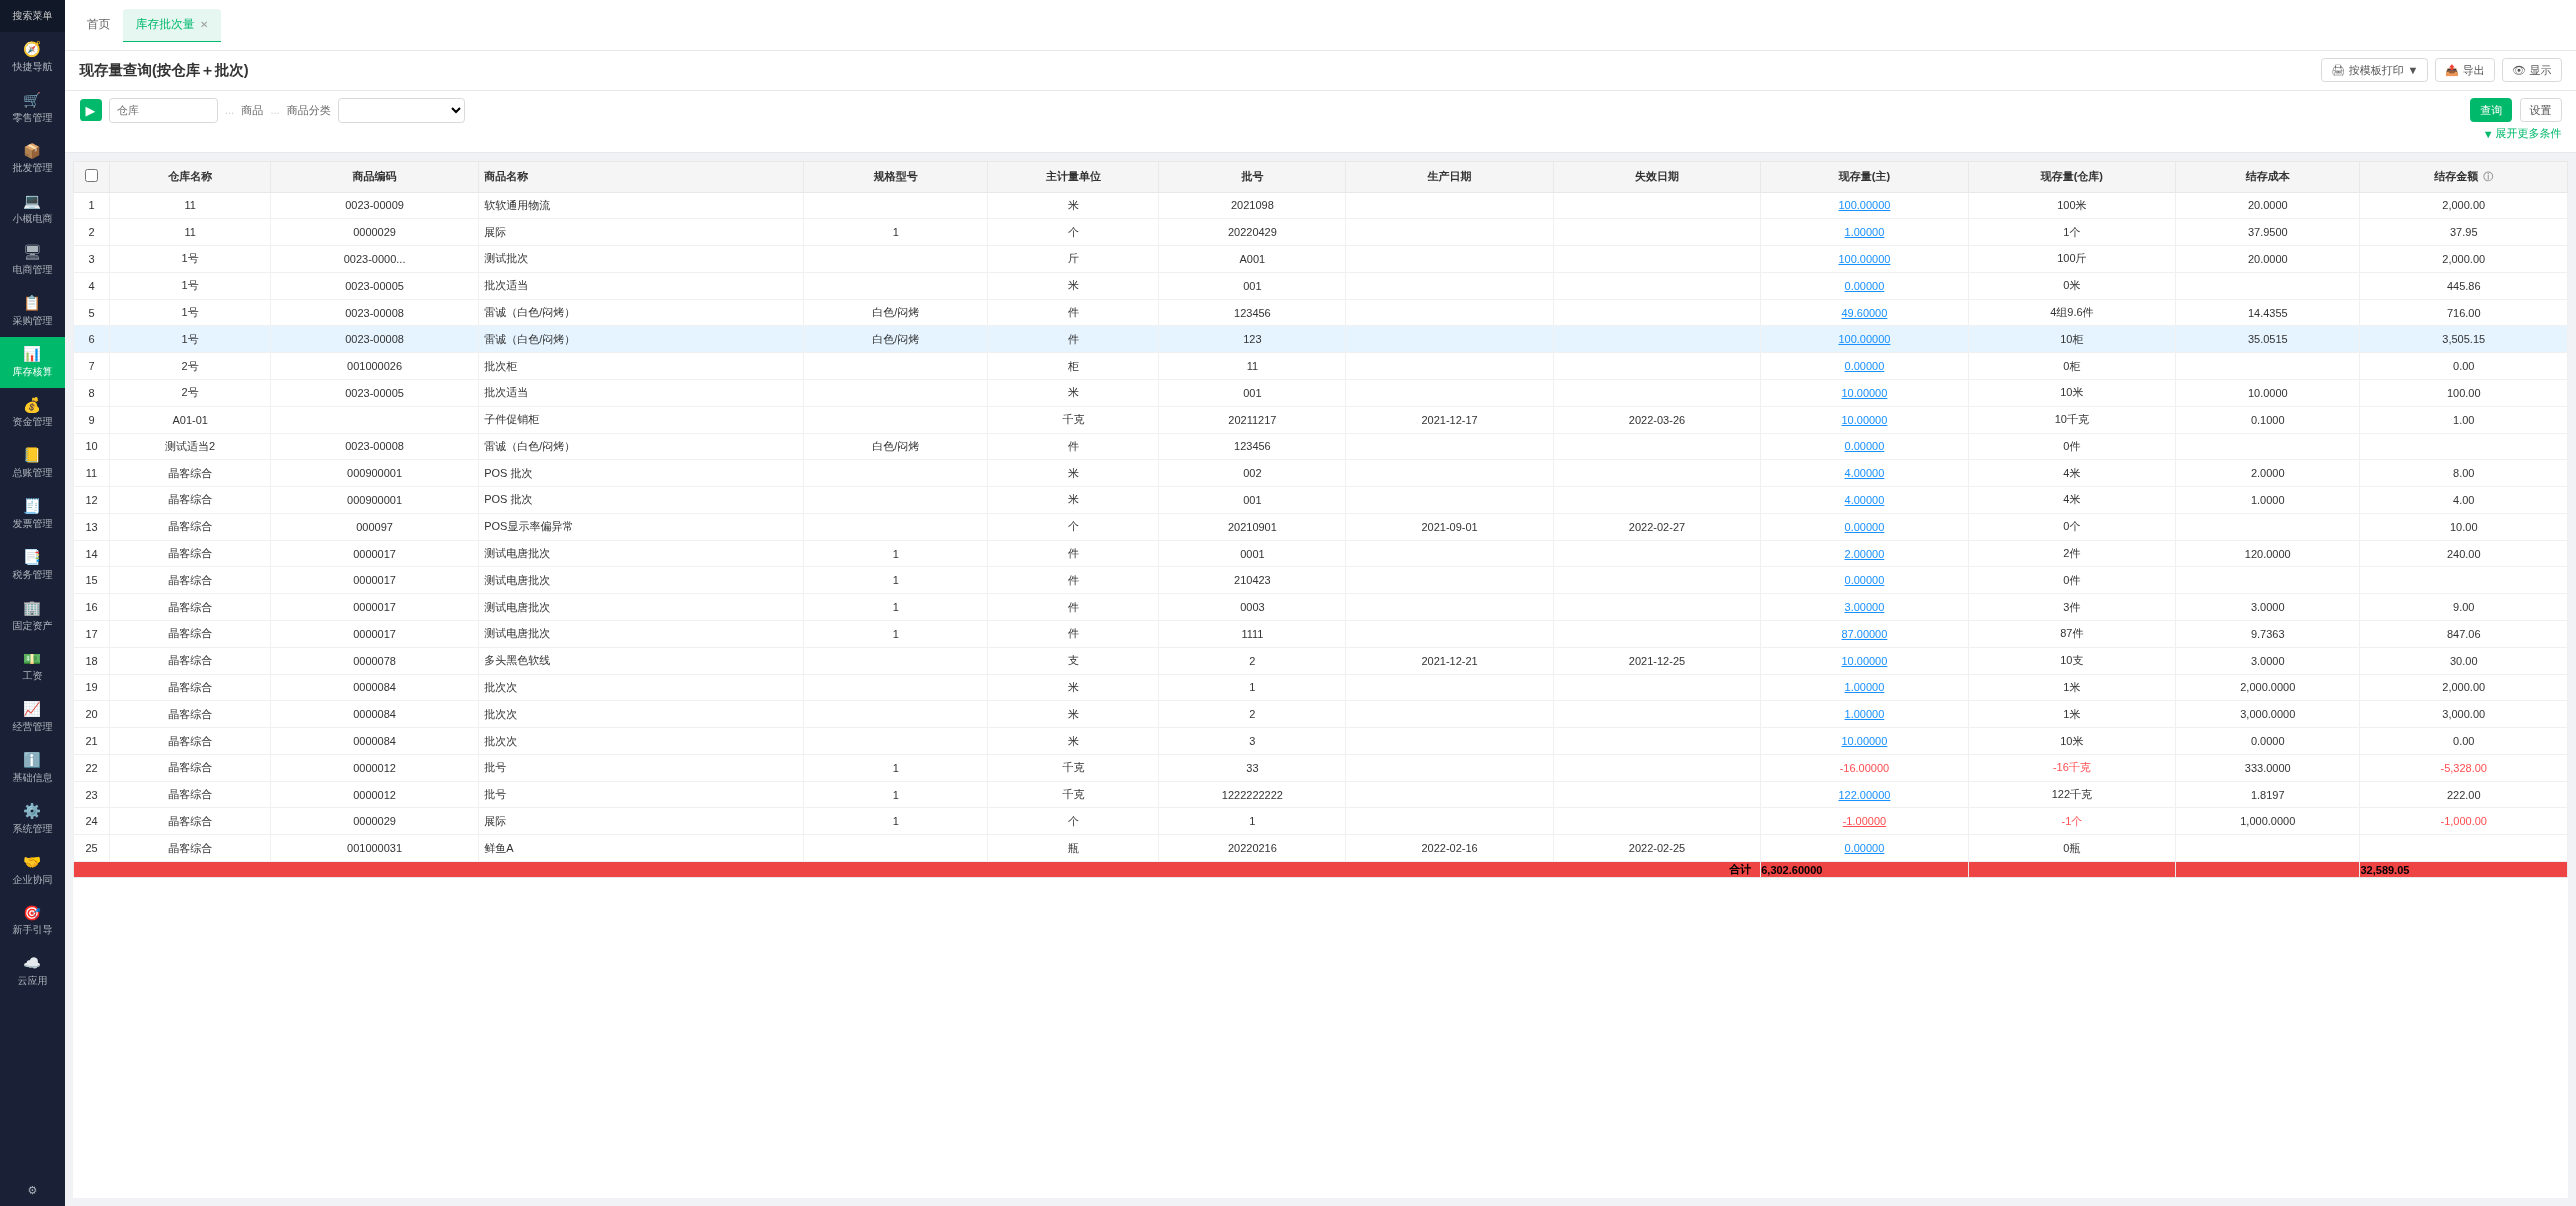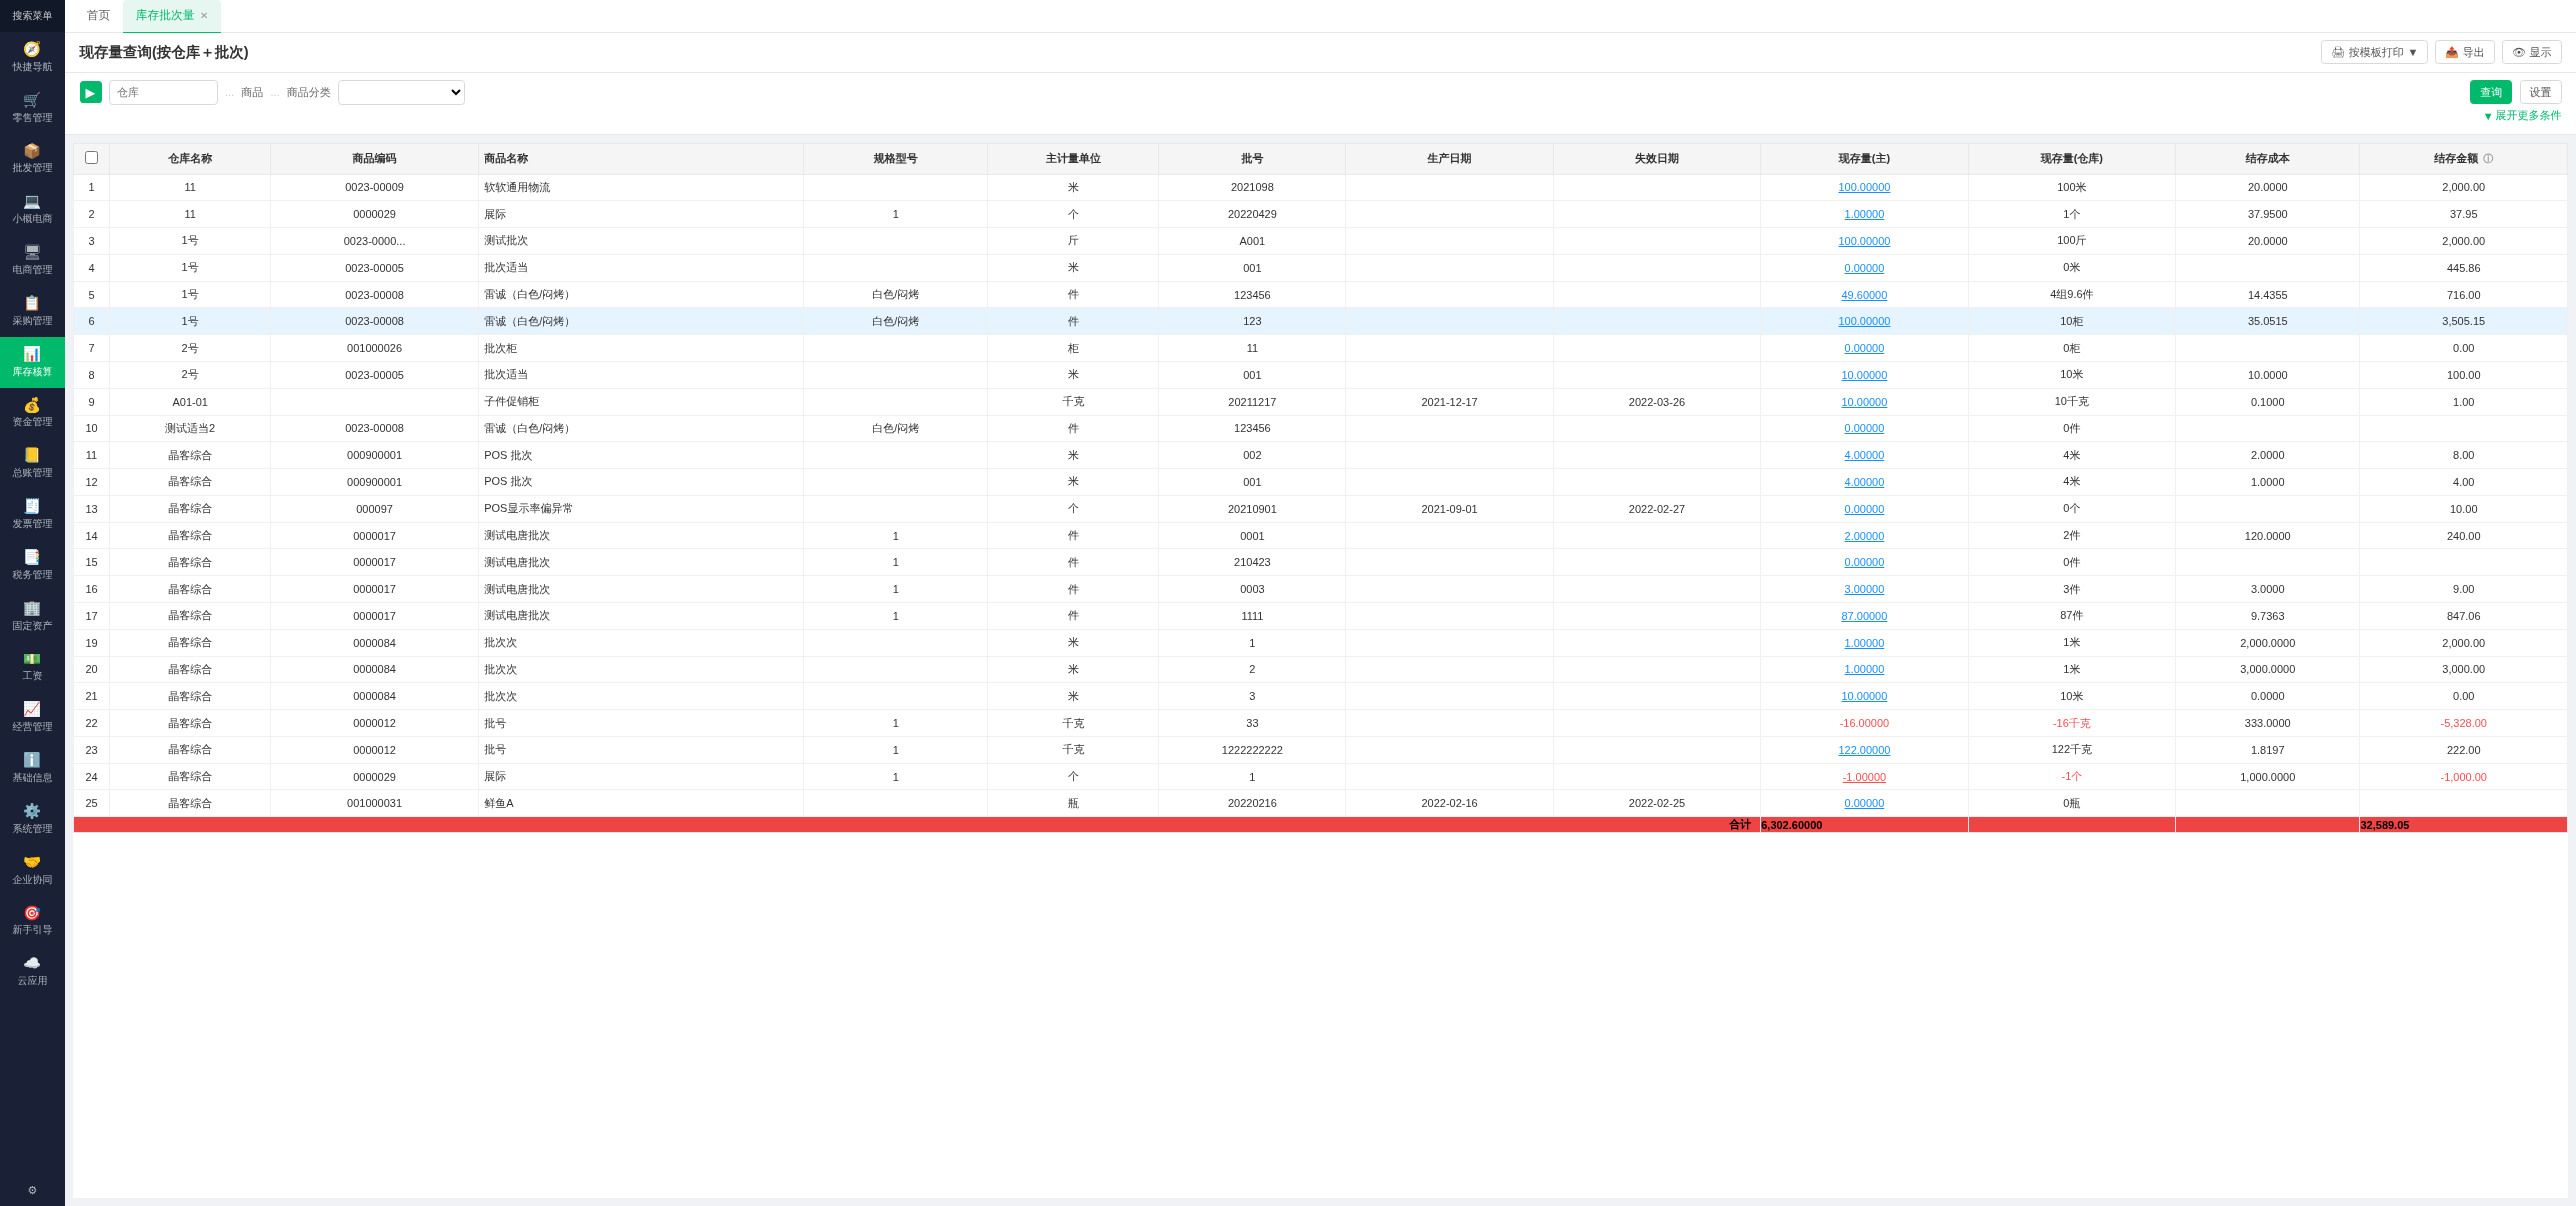--- a/index.html
+++ b/index.html
@@ -54,21 +54,21 @@
       overflow: hidden;
     }
 
     
     .tab-bar {
       background: #fff;
       border-bottom: 0.9px solid #e8e8e8;
       display: flex;
       align-items: center;
       padding: 0 9px;
-      height: 33px;
+      height: 51px;
       flex-shrink: 0;
     }
     .tab-item {
       padding: 0 12.7px;
       height: 33px;
       display: flex;
       align-items: center;
       font-size: 11.8px;
       cursor: pointer;
       color: #666;
@@ -649,20 +649,35 @@
     <td>件</td>
     <td>1111</td>
     <td></td>
     <td></td>
     <td><span class="link-text" style="cursor:pointer;text-decoration:underline;">87.00000</span></td>
     <td class="">87件</td>
     <td>9.7363</td>
     <td class="">847.06</td>
   </tr>
           <tr>
+    <td>18</td>
+    <td>晶客综合</td>
+    <td>0000078</td>
+    <td class="col-name">多头黑色软线</td>
+    <td></td>
+    <td>支</td>
+    <td>2</td>
+    <td>2021-12-21</td>
+    <td>2021-12-25</td>
+    <td><span class="link-text" style="cursor:pointer;text-decoration:underline;">10.00000</span></td>
+    <td class="">10支</td>
+    <td>3.0000</td>
+    <td class="">30.00</td>
+  </tr>
+          <tr>
     <td>19</td>
     <td>晶客综合</td>
     <td>0000084</td>
     <td class="col-name">批次次</td>
     <td></td>
     <td>米</td>
     <td>1</td>
     <td></td>
     <td></td>
     <td><span class="link-text" style="cursor:pointer;text-decoration:underline;">1.00000</span></td>

